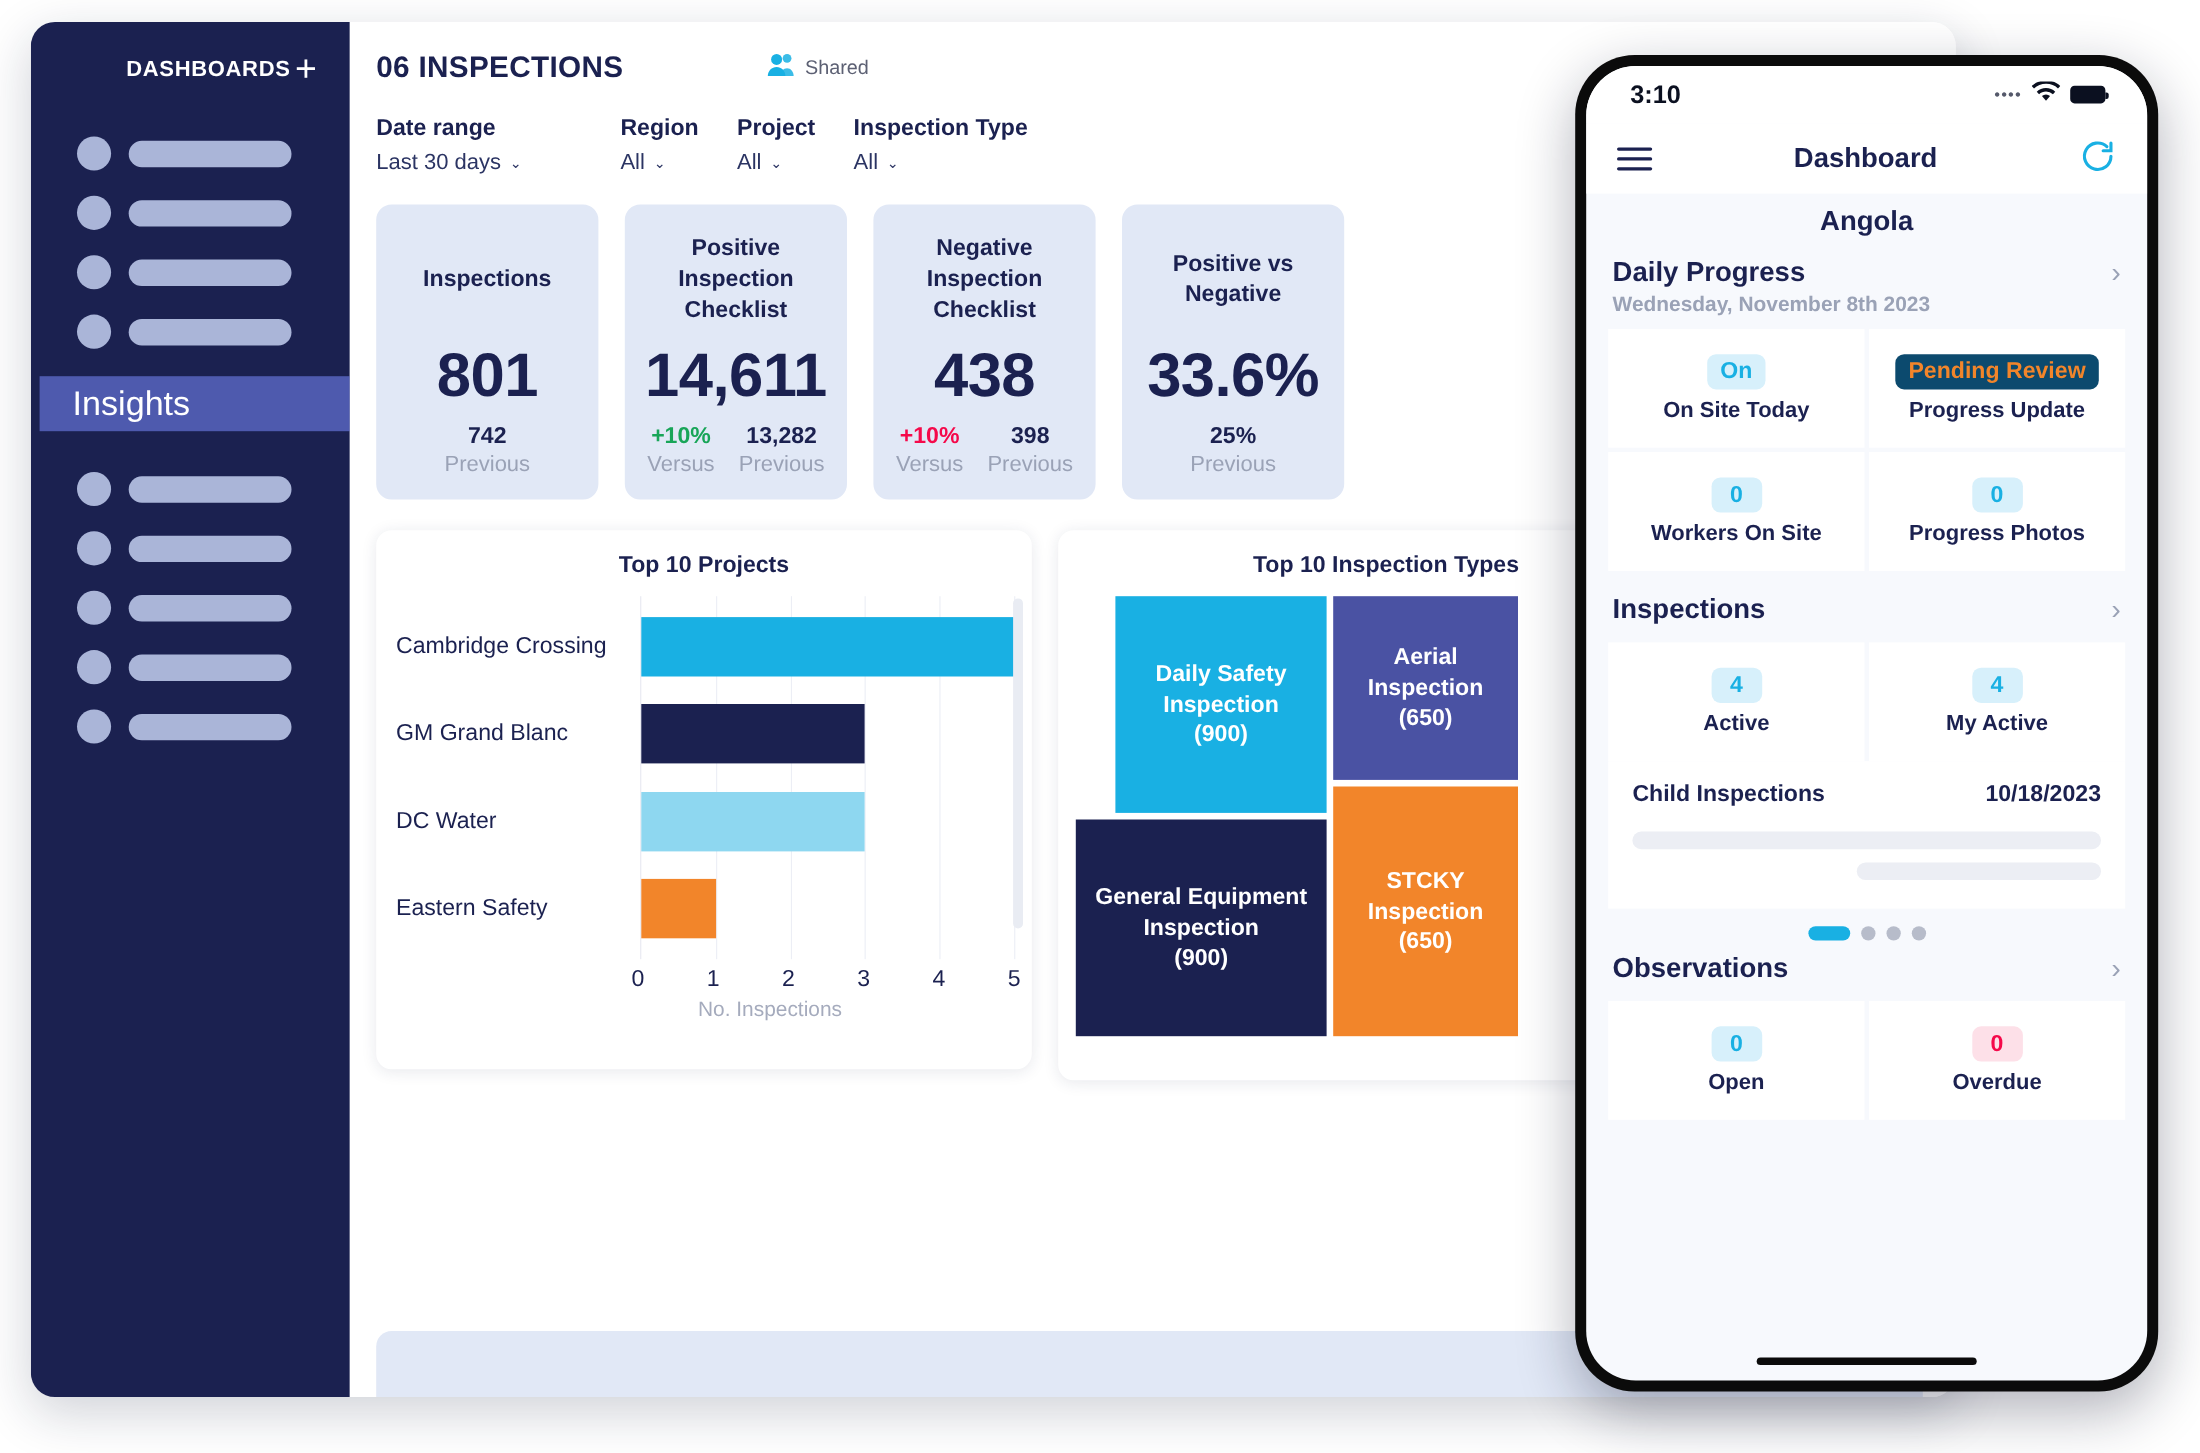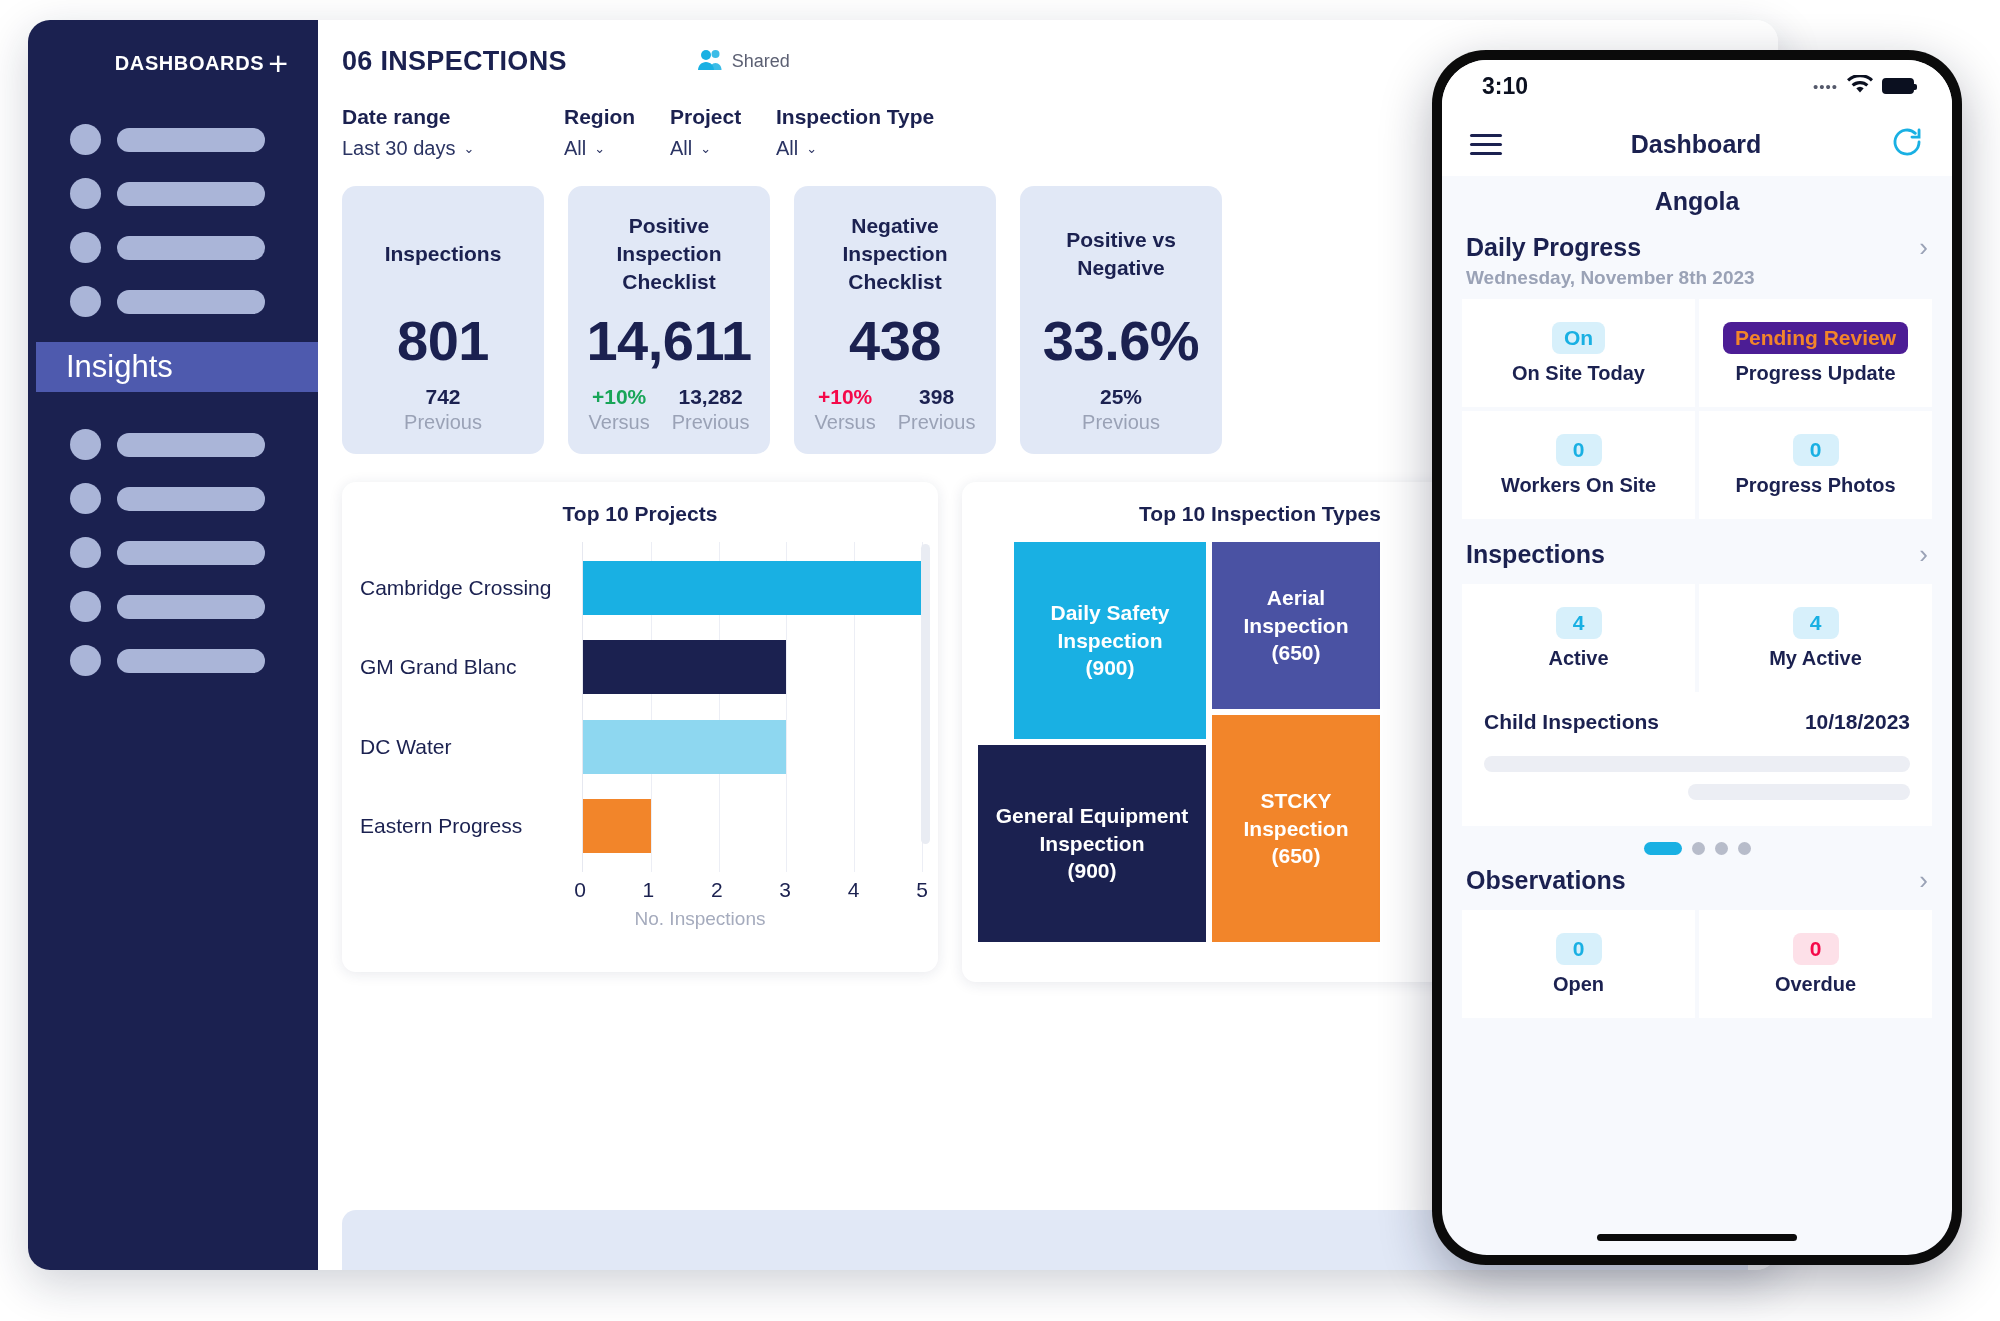--- a/index.html
+++ b/index.html
@@ -203,21 +203,21 @@
   .tile {
     background: #ffffff; height: 108px;
     display: flex; flex-direction: column; align-items: center; justify-content: center;
     gap: 8px;
   }
   .pill {
     min-width: 46px; padding: 4px 12px; border-radius: 8px;
     font-size: 21px; font-weight: 700; text-align: center;
   }
   .pill-cyan { background: #d7f0fb; color: #19b0e3; }
-  .pill-orange { background: #4c1d95; color: #f2852a; }
+  .pill-orange { background: #0c4a6e; color: #f2852a; }
   .pill-pink { background: #fde0e8; color: #f5094a; }
   .tile-label { font-size: 20px; font-weight: 700; color: #1b2150; }
   .latest-cap { font-size: 19px; color: #9aa2b6; padding: 14px 24px 8px 24px; font-weight: 600; }
   .latest-card {
     background: #ffffff; margin: 0 20px; padding: 18px 22px 26px 22px;
   }
   .latest-row { display: flex; justify-content: space-between; align-items: center; }
   .latest-name { font-size: 21px; font-weight: 700; color: #1b2150; }
   .latest-date { font-size: 21px; font-weight: 700; color: #1b2150; }
   .skel-line { height: 16px; border-radius: 9px; background: #eceef4; margin-top: 22px; }
@@ -397,21 +397,21 @@
 
       <div class="panel-row">
 
         <div class="panel" id="panel-bar">
           <div class="panel-title">Top 10 Projects</div>
           <div class="bar-chart">
             <div class="bar-labels">
               <div class="bar-label">Cambridge Crossing</div>
               <div class="bar-label">GM Grand Blanc</div>
               <div class="bar-label">DC Water</div>
-              <div class="bar-label">Eastern Progress</div>
+              <div class="bar-label">Eastern Safety</div>
             </div>
             <div class="bar-plot">
               <div class="gridline" style="left:20%"></div>
               <div class="gridline" style="left:40%"></div>
               <div class="gridline" style="left:60%"></div>
               <div class="gridline" style="left:80%"></div>
               <div class="gridline" style="left:100%"></div>
               <div class="bars">
                 <div class="bar" style="width:100%;background:#19b0e3"></div>
                 <div class="bar" style="width:60%;background:#1b2150"></div>

